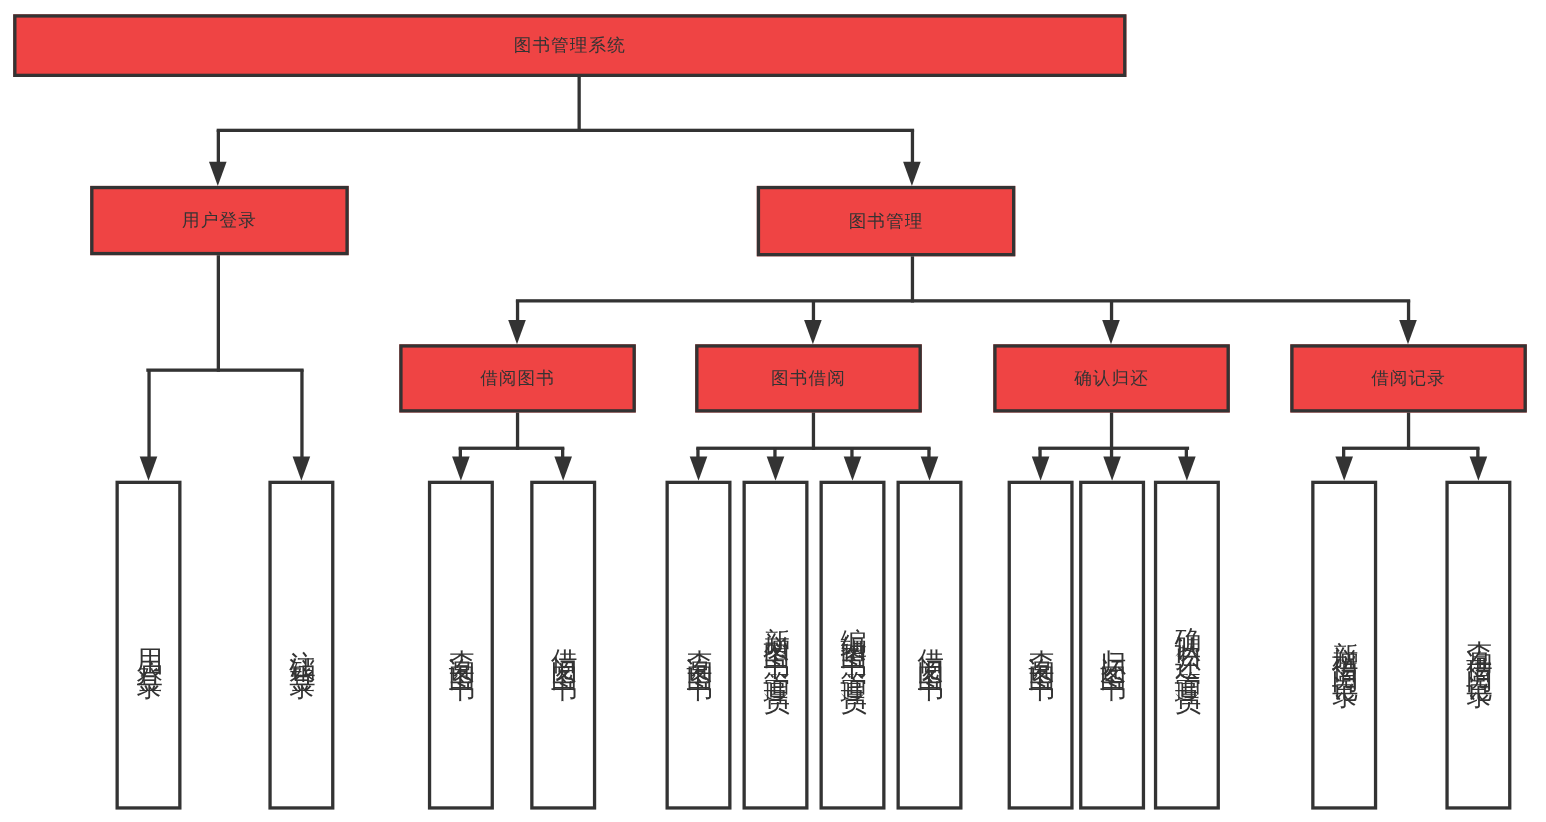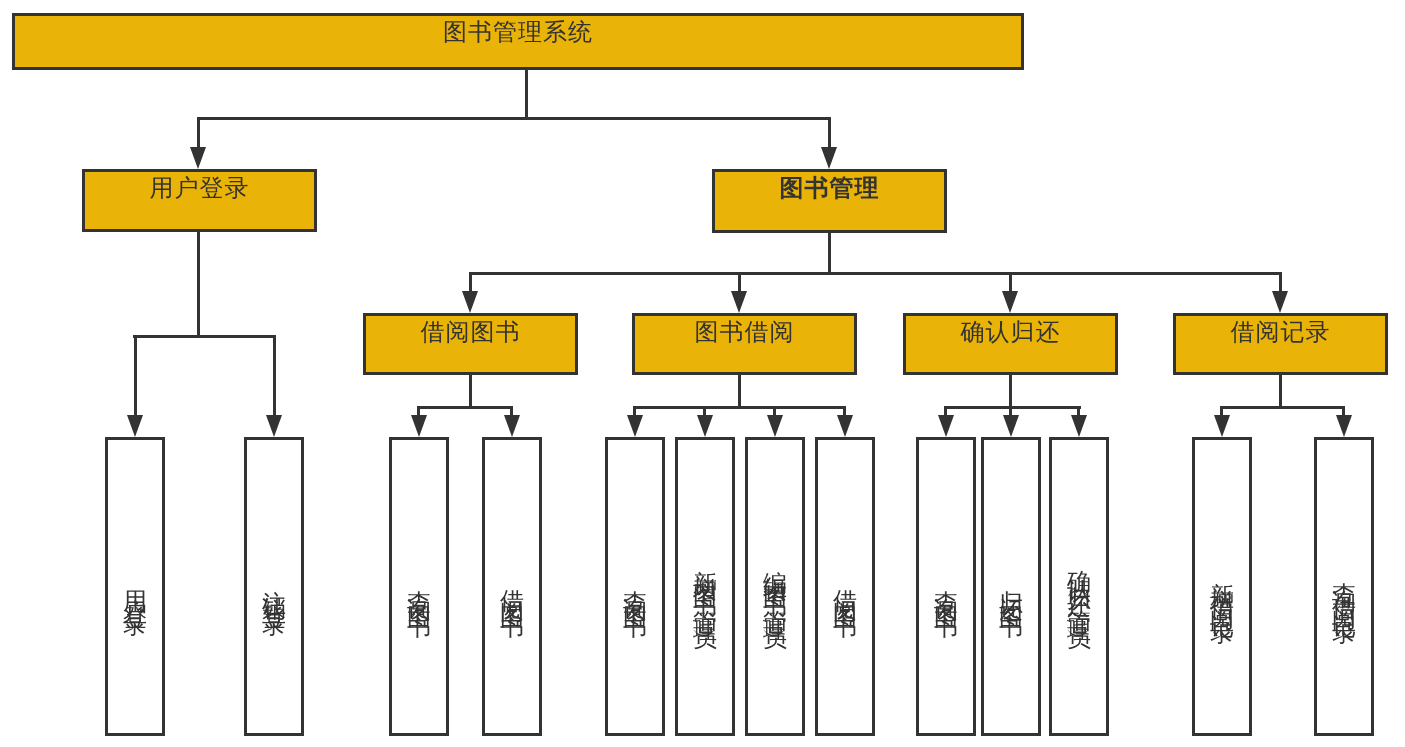--- a/index.html
+++ b/index.html
@@ -9,23 +9,23 @@
     background:#ffffff;
     font-family:"Liberation Sans",sans-serif;
     color:#333333;
     overflow:hidden;
   }
   
   .node{
     position:absolute;
     box-sizing:border-box;
     border:3px solid #333333;
-    background:#eab308;
-    display:flex;align-items:flex-start;justify-content:center;
-    font-size:24px;letter-spacing:1px;
+    background:#ef4444;
+    display:flex;align-items:center;justify-content:center;
+    font-size:16px;letter-spacing:1px;
     white-space:nowrap;
   }
   
   .leaf{
     position:absolute;
     box-sizing:border-box;
     border:3px solid #333333;
     background:#ffffff;
     width:60px;top:437px;height:299px;
     display:flex;align-items:center;justify-content:center;
@@ -71,21 +71,21 @@
   <div class="vline" style="left:525px;top:70px;height:50px;"></div>
   <div class="hline" style="left:197px;top:117px;width:634px;"></div>
   <div class="vline" style="left:197px;top:118px;height:32px;"></div>
   <div class="arrow" style="left:190px;top:147px;"></div>
   <div class="vline" style="left:828px;top:118px;height:32px;"></div>
   <div class="arrow" style="left:821px;top:147px;"></div>
 
   <div class="node" style="left:82px;top:169px;width:235px;height:63px;">
     <span>用户登录</span>
   </div>
-  <div class="node" style="left:712px;top:169px;width:235px;height:64px;font-weight:bold;">
+  <div class="node" style="left:688px;top:169px;width:235px;height:64px;">
     <span>图书管理</span>
   </div>
 
   <div class="vline" style="left:197px;top:232px;height:106px;"></div>
   <div class="hline" style="left:133px;top:335px;width:143px;"></div>
   <div class="vline" style="left:134px;top:336px;height:84px;"></div>
   <div class="arrow" style="left:127px;top:415px;"></div>
   <div class="vline" style="left:273px;top:336px;height:84px;"></div>
   <div class="arrow" style="left:266px;top:415px;"></div>
 
@@ -96,21 +96,21 @@
   <div class="vline" style="left:738px;top:273px;height:22px;"></div>
   <div class="arrow" style="left:731px;top:291px;"></div>
   <div class="vline" style="left:1009px;top:273px;height:22px;"></div>
   <div class="arrow" style="left:1002px;top:291px;"></div>
   <div class="vline" style="left:1279px;top:273px;height:22px;"></div>
   <div class="arrow" style="left:1272px;top:291px;"></div>
 
   <div class="node" style="left:363px;top:313px;width:215px;height:62px;">
     <span>借阅图书</span>
   </div>
-  <div class="node" style="left:632px;top:313px;width:225px;height:62px;">
+  <div class="node" style="left:632px;top:313px;width:206px;height:62px;">
     <span>图书借阅</span>
   </div>
   <div class="node" style="left:903px;top:313px;width:215px;height:62px;">
     <span>确认归还</span>
   </div>
   <div class="node" style="left:1173px;top:313px;width:215px;height:62px;">
     <span>借阅记录</span>
   </div>
 
   <div class="vline" style="left:469px;top:375px;height:34px;"></div>

